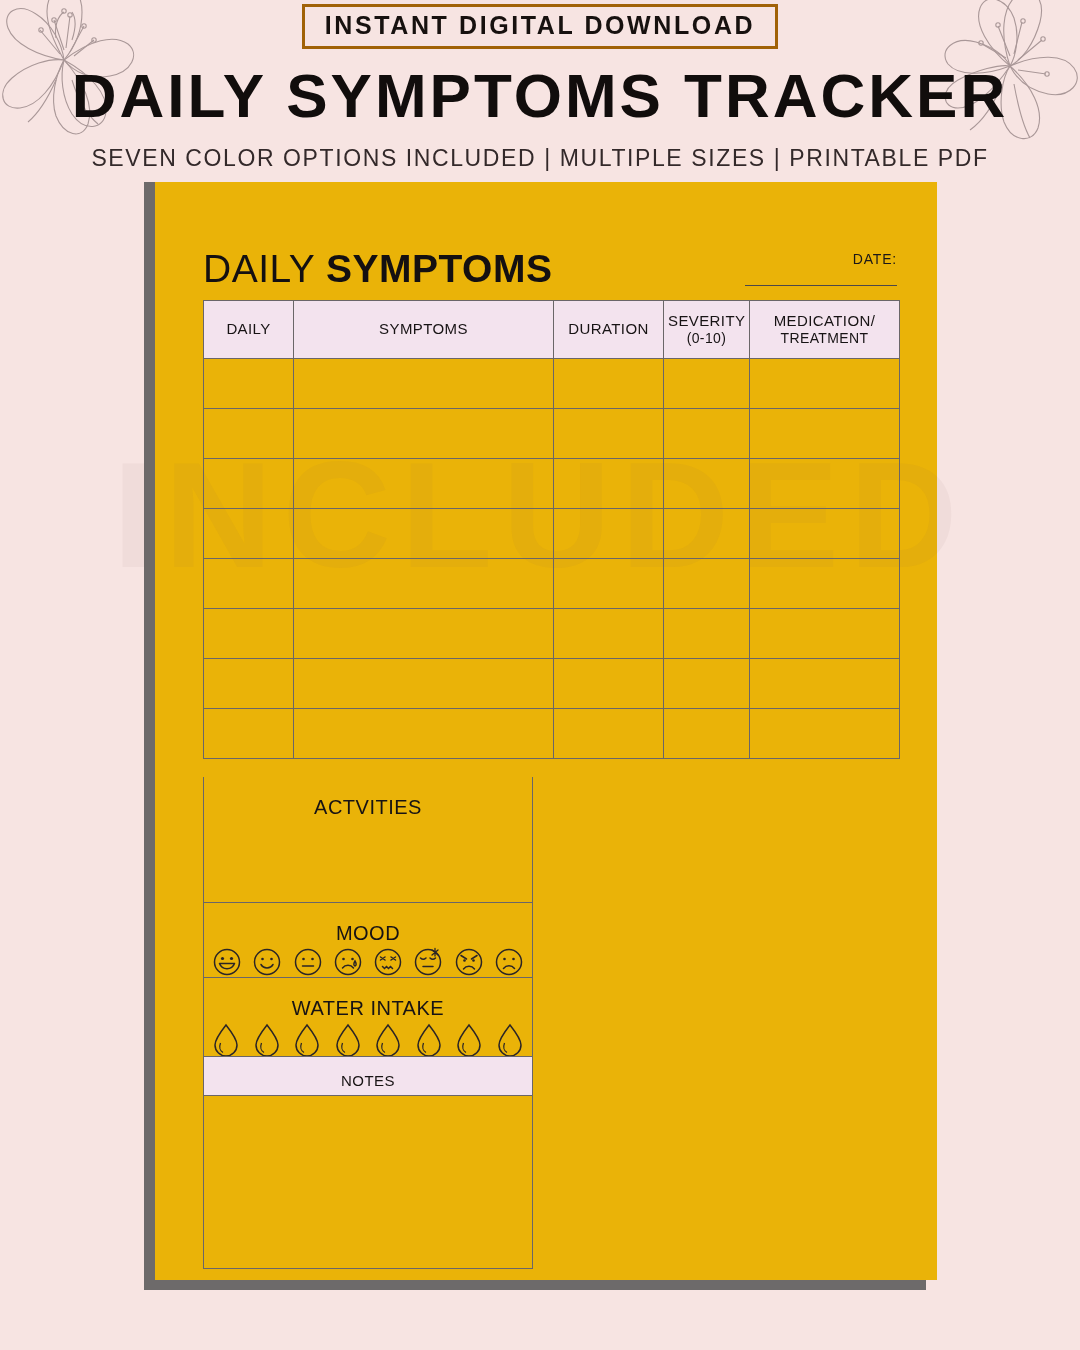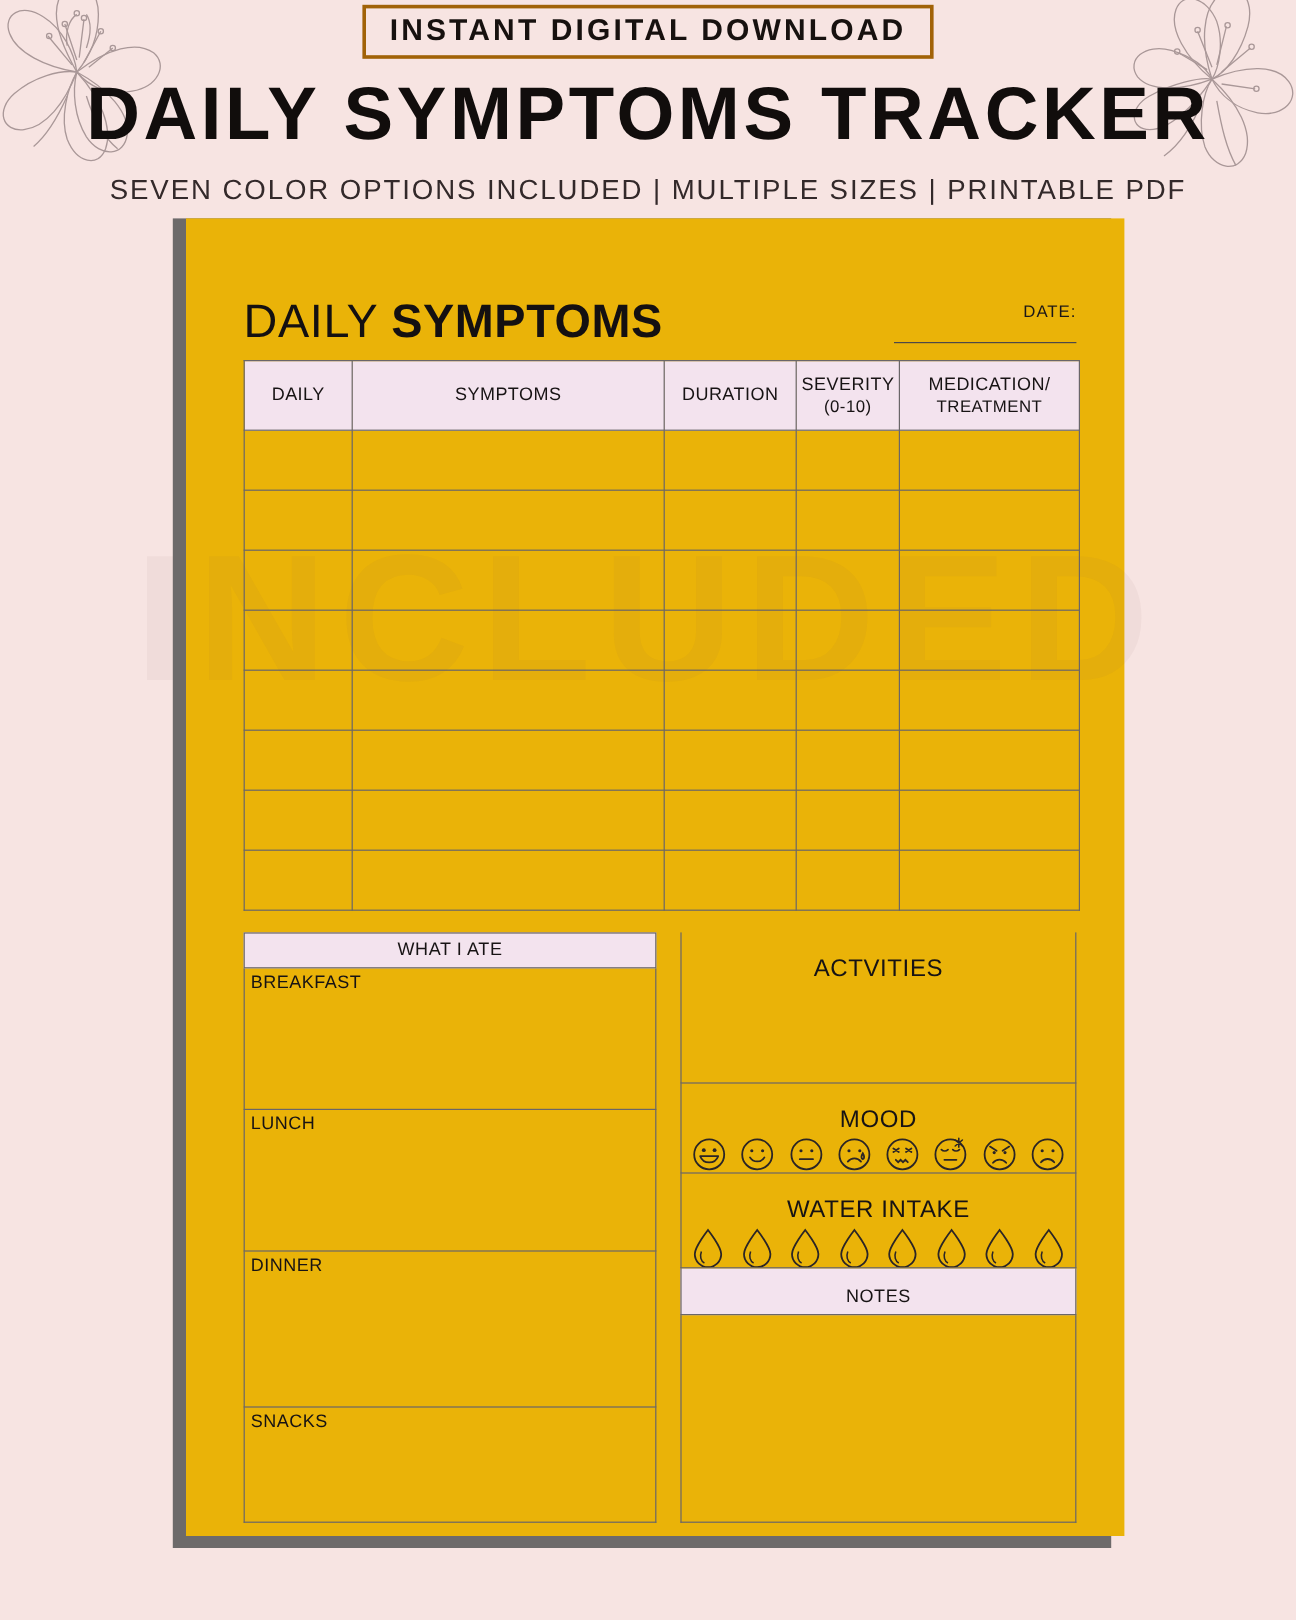--- a/index.html
+++ b/index.html
@@ -367,39 +367,20 @@
           <td></td>
           <td></td>
           <td></td>
           <td></td>
         </tr>
     </tbody>
   </table>
 
   <div class="lower">
 
-    <div class="col-left">
-      <div class="panel-title">WHAT I ATE</div>
-
-      <div class="box meal-b">
-        <span class="box-label">BREAKFAST</span>
-        </div>
-
-      <div class="box meal-l">
-        <span class="box-label">LUNCH</span>
-        </div>
-
-      <div class="box meal-d">
-        <span class="box-label">DINNER</span>
-        </div>
-
-      <div class="box meal-s">
-        <span class="box-label">SNACKS</span>
-        </div>
-    </div>
 
     <div class="col-right">
 
       <div class="box act-box">
         <div class="center-label">ACTVITIES</div>
       </div>
 
       <div class="box mood-box">
         <div class="center-label">MOOD</div>
         <div class="icon-row">

